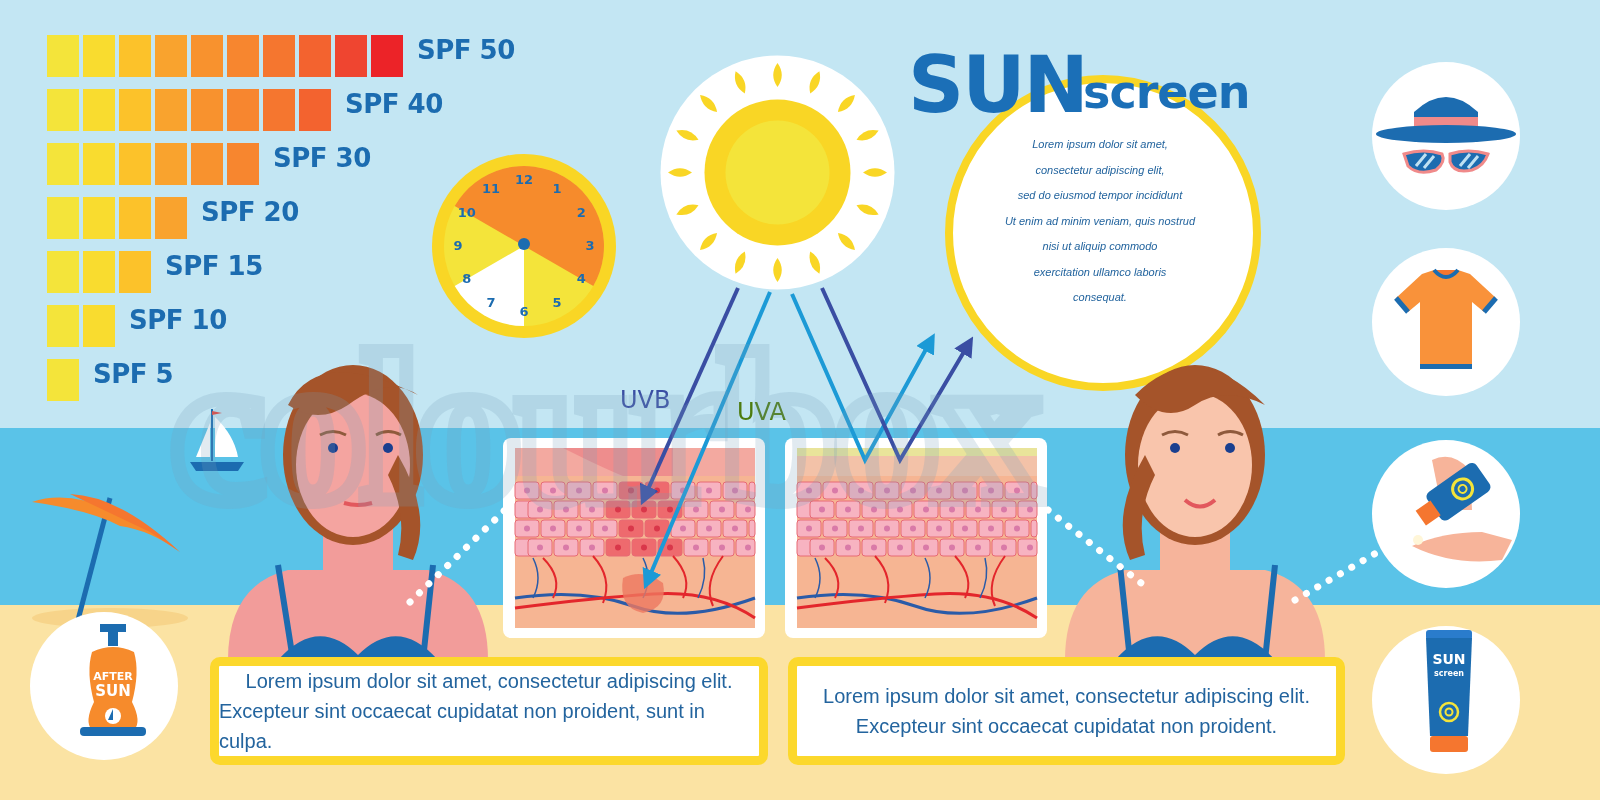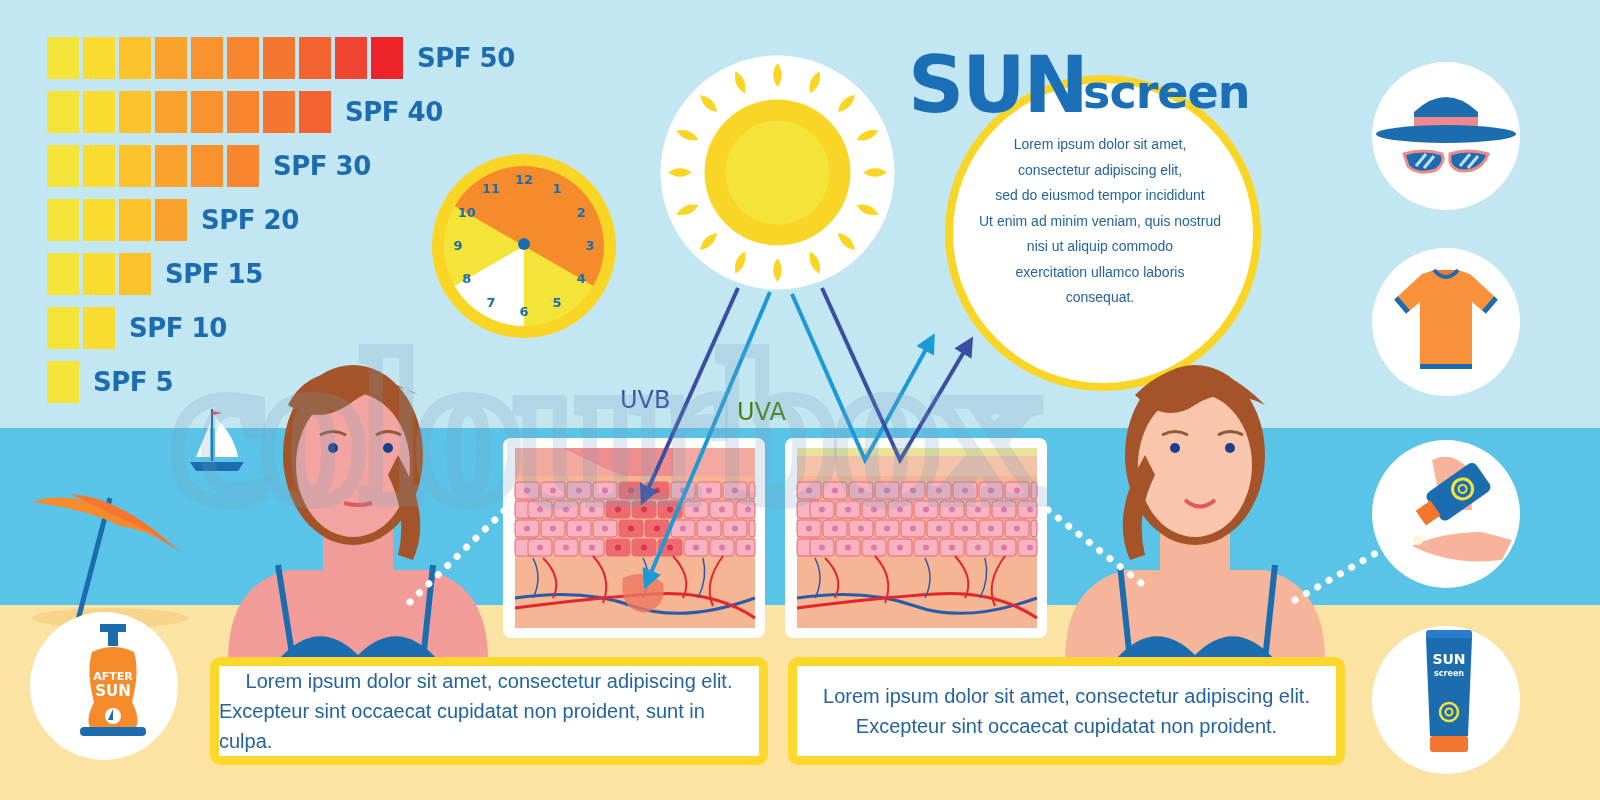--- a/index.html
+++ b/index.html
@@ -1,27 +1,27 @@
 <!DOCTYPE html>
 <html><head>
 <meta charset="utf-8">
 <style>
   html,body{margin:0;padding:0;}
   body{width:1600px;height:800px;overflow:hidden;position:relative;background:#c3e6f2;font-family:"Liberation Sans",sans-serif;}
   .abs{position:absolute;}
   #sky{left:0;top:0;width:1600px;height:430px;background:#c3e6f3;}
   #sea{left:0;top:428px;width:1600px;height:200px;background:#5ac3e8;}
   #sand{left:0;top:605px;width:1600px;height:195px;background:#fbe3a3;}
-  .spf-row{position:absolute;left:47px;height:46px;display:flex;align-items:center;}
+  .spf-row{position:absolute;left:47px;height:46px;display:flex;}
   .spf-cell{width:32px;height:42px;margin-right:4px;}
   .spf-label{color:#1c6cb0;font-family:"DejaVu Sans",sans-serif;font-weight:bold;font-size:26px;margin-left:10px;letter-spacing:-0.5px;}
   #title-sun{left:908px;top:40px;color:#1b6fb7;font-family:"DejaVu Sans",sans-serif;font-weight:bold;font-size:78px;letter-spacing:-2px;z-index:5;}
   #title-screen{left:1083px;top:65px;color:#1b6fb7;font-family:"DejaVu Sans",sans-serif;font-weight:bold;font-size:46px;z-index:5;letter-spacing:-1px;}
   #info-circle{left:945px;top:75px;width:300px;height:300px;border-radius:50%;background:#fff;border:8px solid #f9d625;}
-  #info-text{left:965px;top:132px;width:270px;text-align:center;color:#23649e;font-size:14px;line-height:25.5px;z-index:6;}
+  #info-text{left:965px;top:132px;width:270px;text-align:center;color:#23649e;font-size:11px;line-height:25.5px;z-index:6;font-style:italic;}
   .icon-circle{position:absolute;width:148px;height:148px;border-radius:50%;background:#fff;}
   .caption-box{position:absolute;top:657px;height:108px;background:#fff;border:9px solid #fcd82c;border-radius:10px;box-sizing:border-box;display:flex;flex-direction:column;justify-content:center;align-items:center;color:#23649e;font-size:20px;line-height:30px;z-index:8;}
   .skin-panel{position:absolute;top:438px;width:262px;height:200px;background:#fff;border-radius:8px;z-index:4;}
   .uv-label{position:absolute;color:#3a4ea3;font-size:24px;z-index:6;font-family:"DejaVu Sans",sans-serif;}
   #watermark{left:170px;top:285px;font-family:Liberation Serif, serif;font-weight:bold;font-size:215px;color:rgba(255,255,255,0.0);-webkit-text-stroke:14px rgba(120,160,185,0.22);letter-spacing:-6px;z-index:20;pointer-events:none;margin-top:19px;}
 </style>
 </head>
 <body>
 
 <div id="sky" class="abs"></div>

